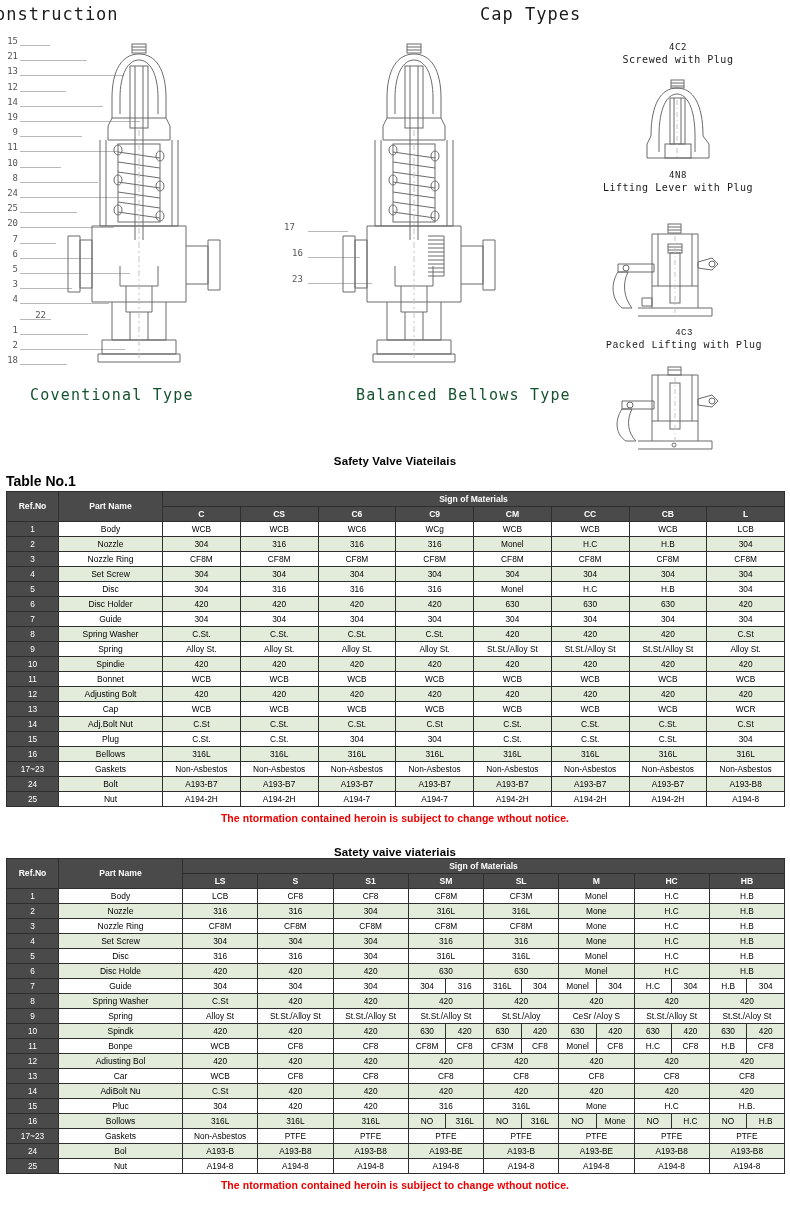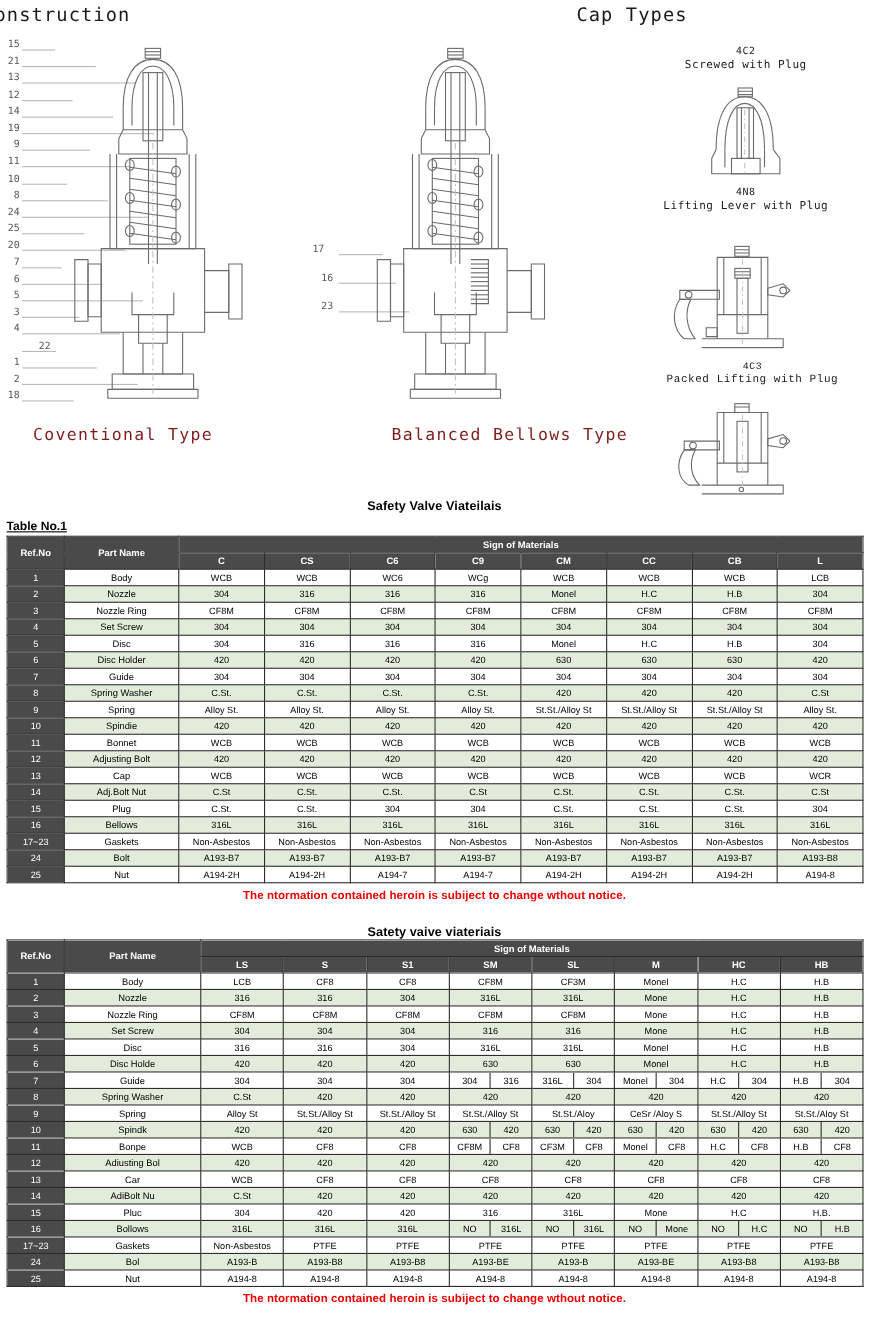--- a/index.html
+++ b/index.html
@@ -24,28 +24,28 @@
   }
   .dwg-title {
     position: absolute;
     font-family: "DejaVu Sans Mono", monospace;
     font-size: 17px;
     letter-spacing: 1px;
     color: #1a1a1a;
     white-space: nowrap;
   }
   #title-construction { left: -5px; top: 4px; }
-  #title-cap-types    { left: 524px; top: 4px; text-align: right; }
+  #title-cap-types    { left: 480px; top: 4px; text-align: right; }
 
   .dwg-caption {
     position: absolute;
     font-family: "DejaVu Sans Mono", monospace;
     font-size: 15px;
     letter-spacing: 1.2px;
-    color: #7f1d1d;
+    color: #14532d;
     white-space: nowrap;
   }
   #caption-conventional { left: 30px;  top: 386px; }
   #caption-bellows      { left: 310px; top: 386px; margin-left: 46px; }
 
   .cap-label {
     position: absolute;
     text-align: center;
     font-family: "DejaVu Sans Mono", monospace;
     color: #1a1a1a;
@@ -87,24 +87,23 @@
   
   .table-section { position: relative; }
   .tbl-title {
     text-align: center;
     font-size: 11.5px;
     font-weight: bold;
     color: #000;
     letter-spacing: .1px;
   }
   .tbl-no {
-    font-size: 11px;
+    font-size: 14px;
     font-weight: bold;
     margin: 6px 0 2px 6px;
-    text-decoration: underline;
   }
   table.mat {
     border-collapse: collapse;
     width: 778px;
     margin: 0 6px;
     table-layout: fixed;
     font-size: 8.3px;
   }
   table.mat td, table.mat th {
     border: 1px solid #2e2e2e;

